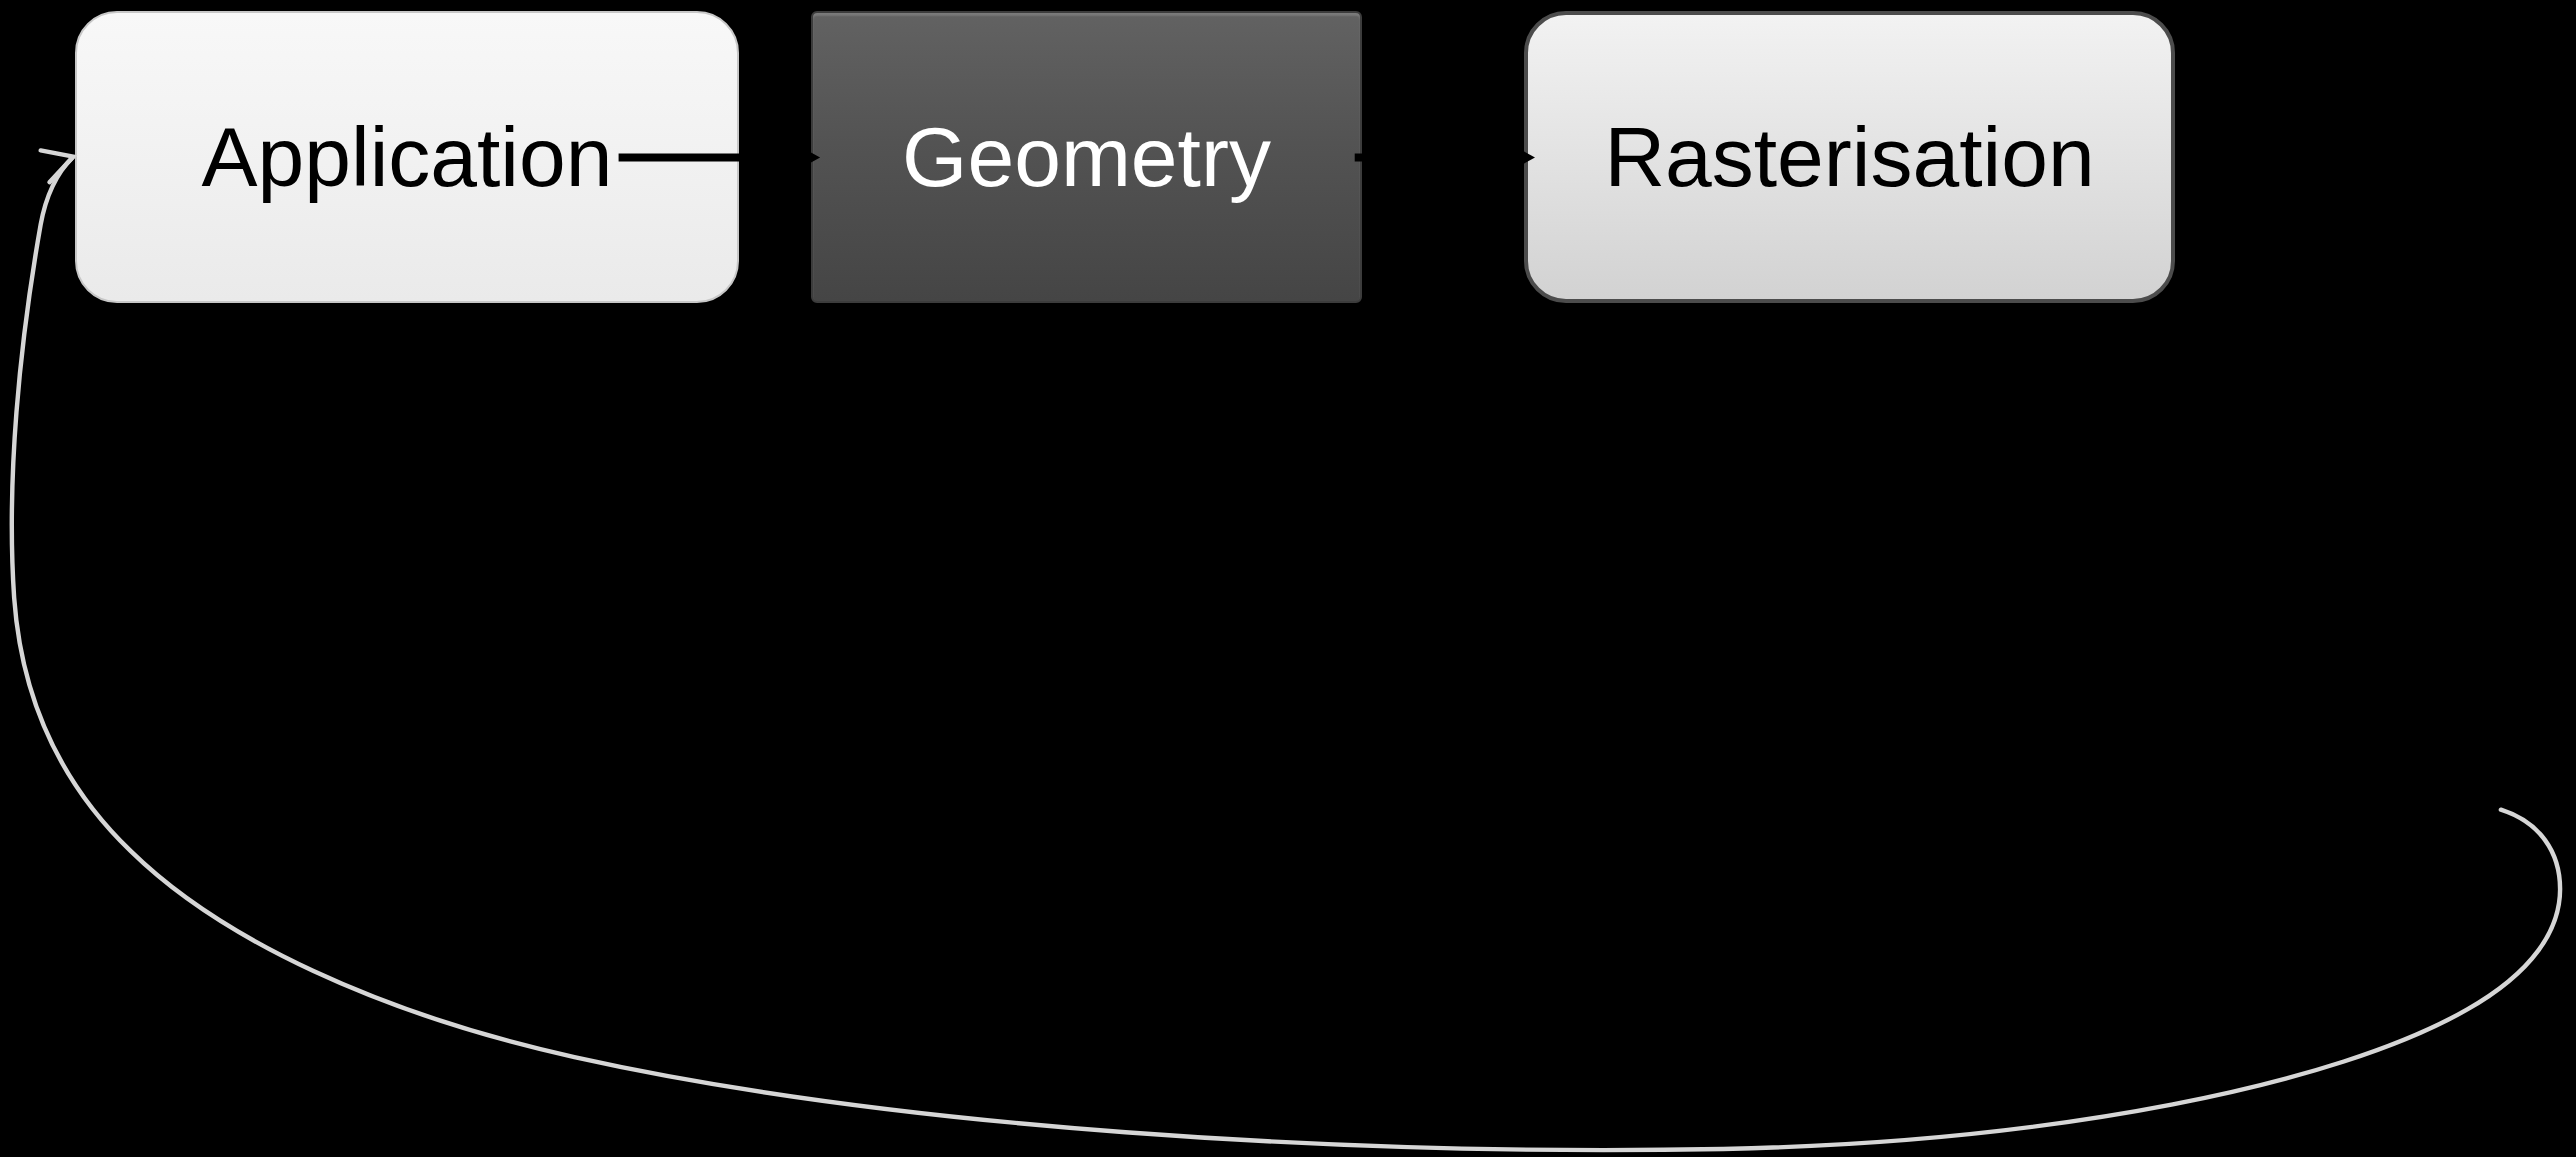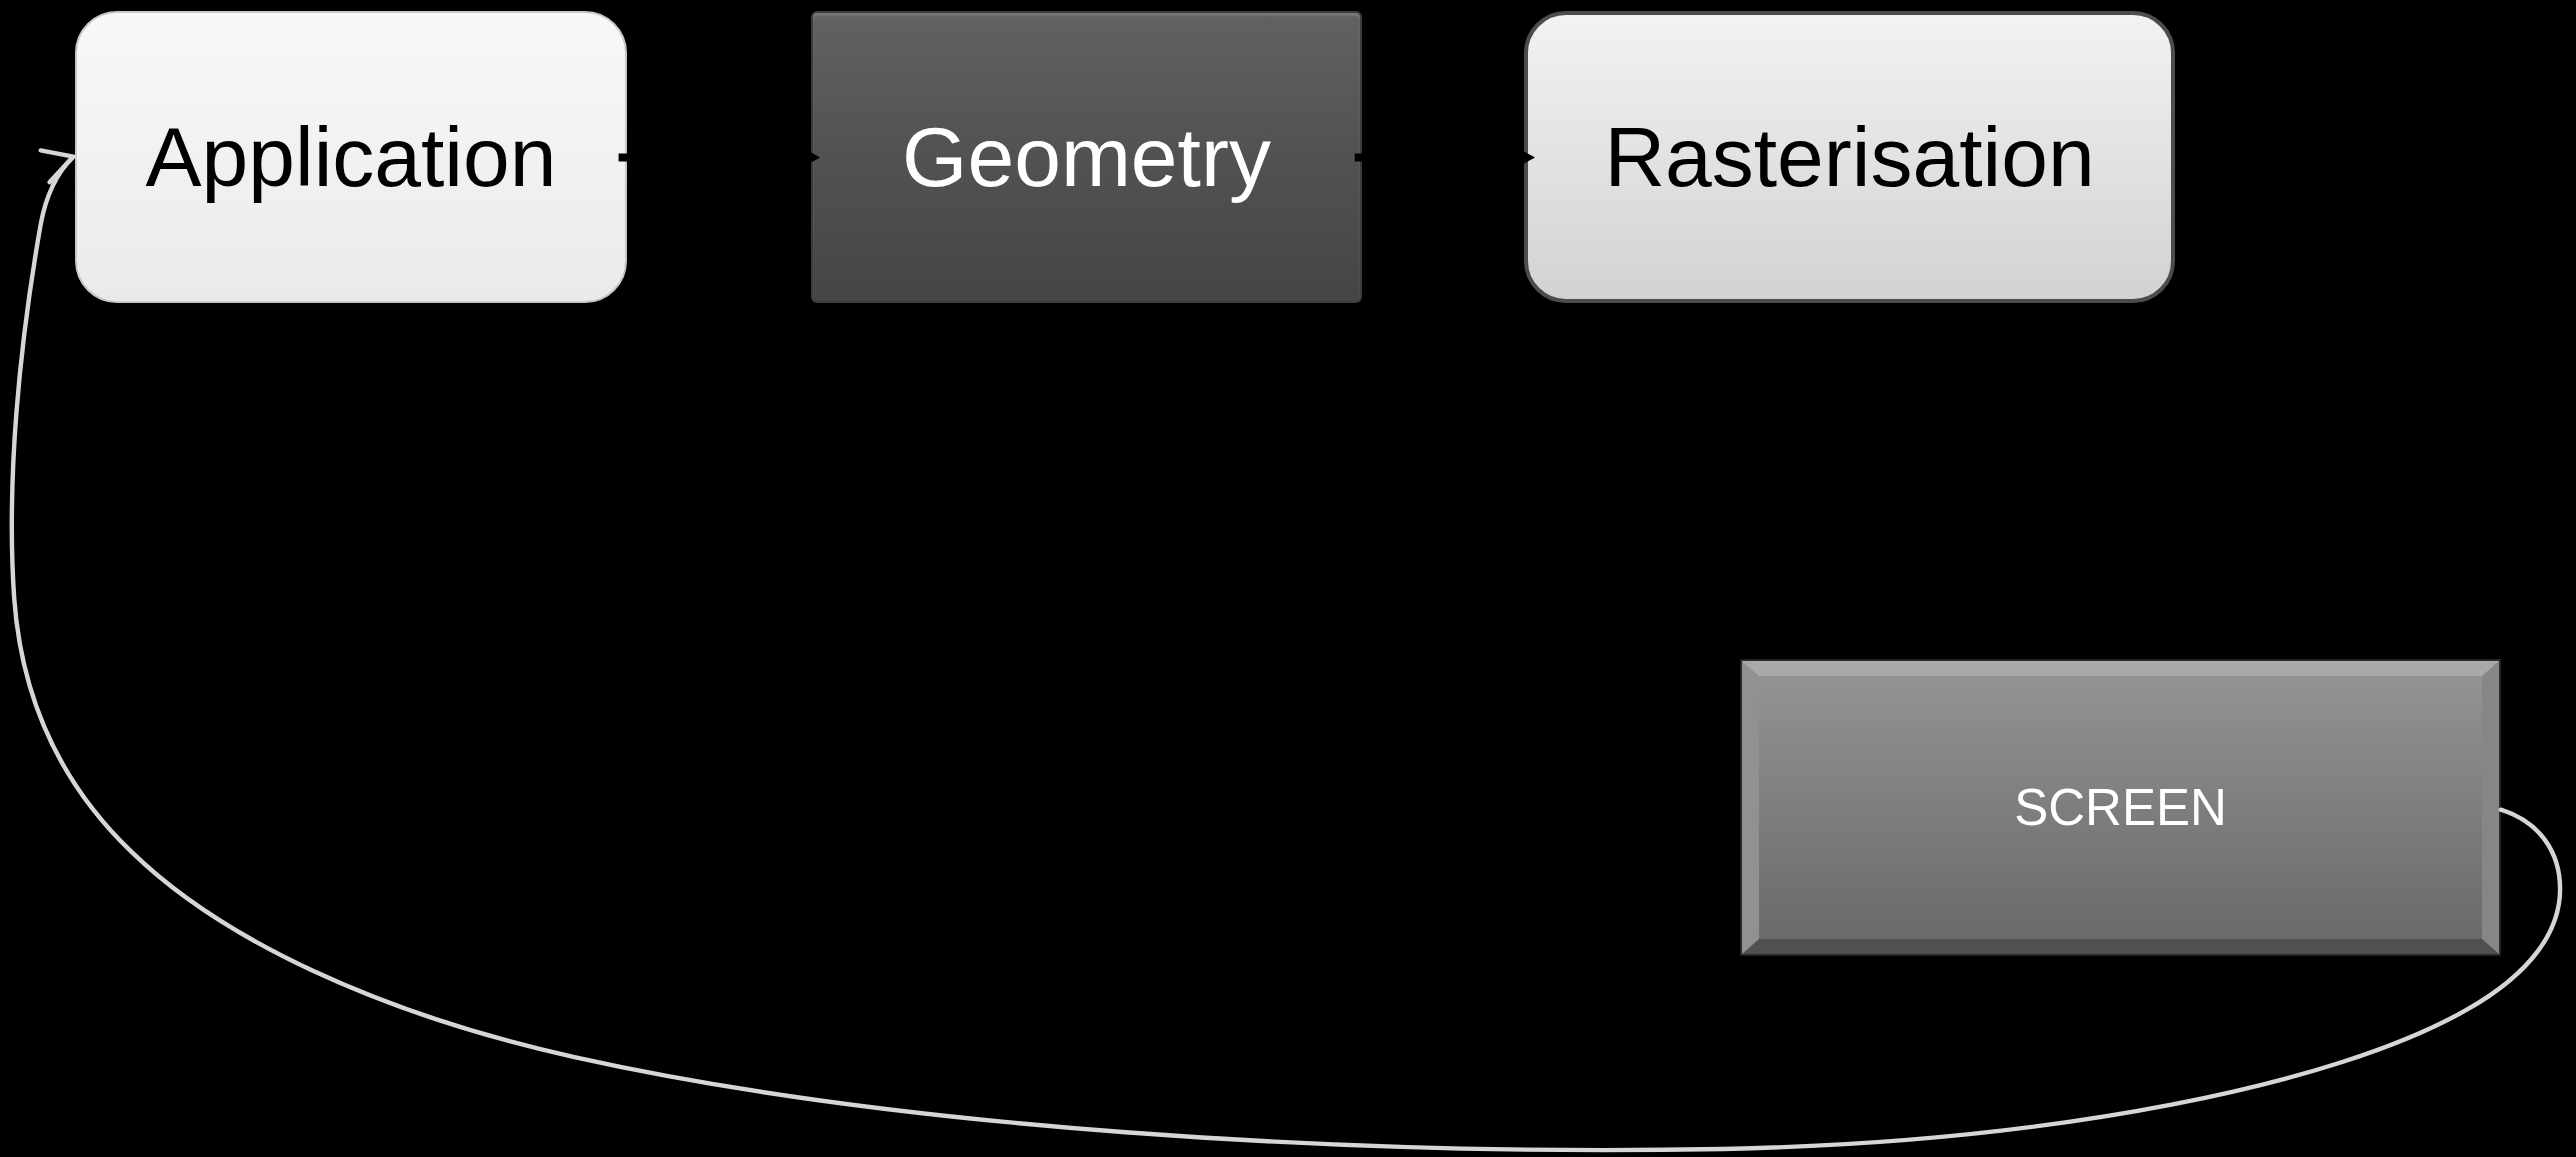--- a/index.html
+++ b/index.html
@@ -12,21 +12,21 @@
   }
   .node{
     position:absolute;
     display:flex;align-items:center;justify-content:center;
     box-sizing:border-box;
     text-align:center;
   }
   .node .lbl{display:block;line-height:1;}
   
   .node-application{
-    left:75px;top:10.6px;width:552px;height:292px;
+    left:75px;top:10.6px;width:664px;height:292px;
     border-radius:42px;
     background:linear-gradient(180deg,#f8f8f8 0%,#f2f2f2 45%,#eaeaea 100%);
     border:2.7px solid #c7c7c7;
     box-shadow:5.3px 7px 12.4px rgba(0,0,0,0.55);
     color:#000;
     font-size:84px;
   }
   
   .node-geometry{
     left:811px;top:10.6px;width:551px;height:292px;
@@ -73,23 +73,20 @@
   </div>
 
   <div class="node node-geometry">
     <span class="lbl">Geometry</span>
   </div>
 
   <div class="node node-rasterisation">
     <span class="lbl">Rasterisation</span>
   </div>
 
-  <div class="node node-screen">
-    <span class="lbl">SCREEN</span>
-  </div>
 
   <svg class="overlay" viewBox="0 0 2915 1310" xmlns="http://www.w3.org/2000/svg">
 
     <g stroke="#000000" fill="#000000">
       <line x1="700" y1="178" x2="912" y2="178" stroke-width="9"></line>
       <polygon points="928,178 908,167 908,189" stroke="none"></polygon>
     </g>
     <g stroke="#000000" fill="#000000">
       <line x1="1533" y1="178" x2="1719" y2="178" stroke-width="9"></line>
       <polygon points="1737,178 1717,167 1717,189" stroke="none"></polygon>

